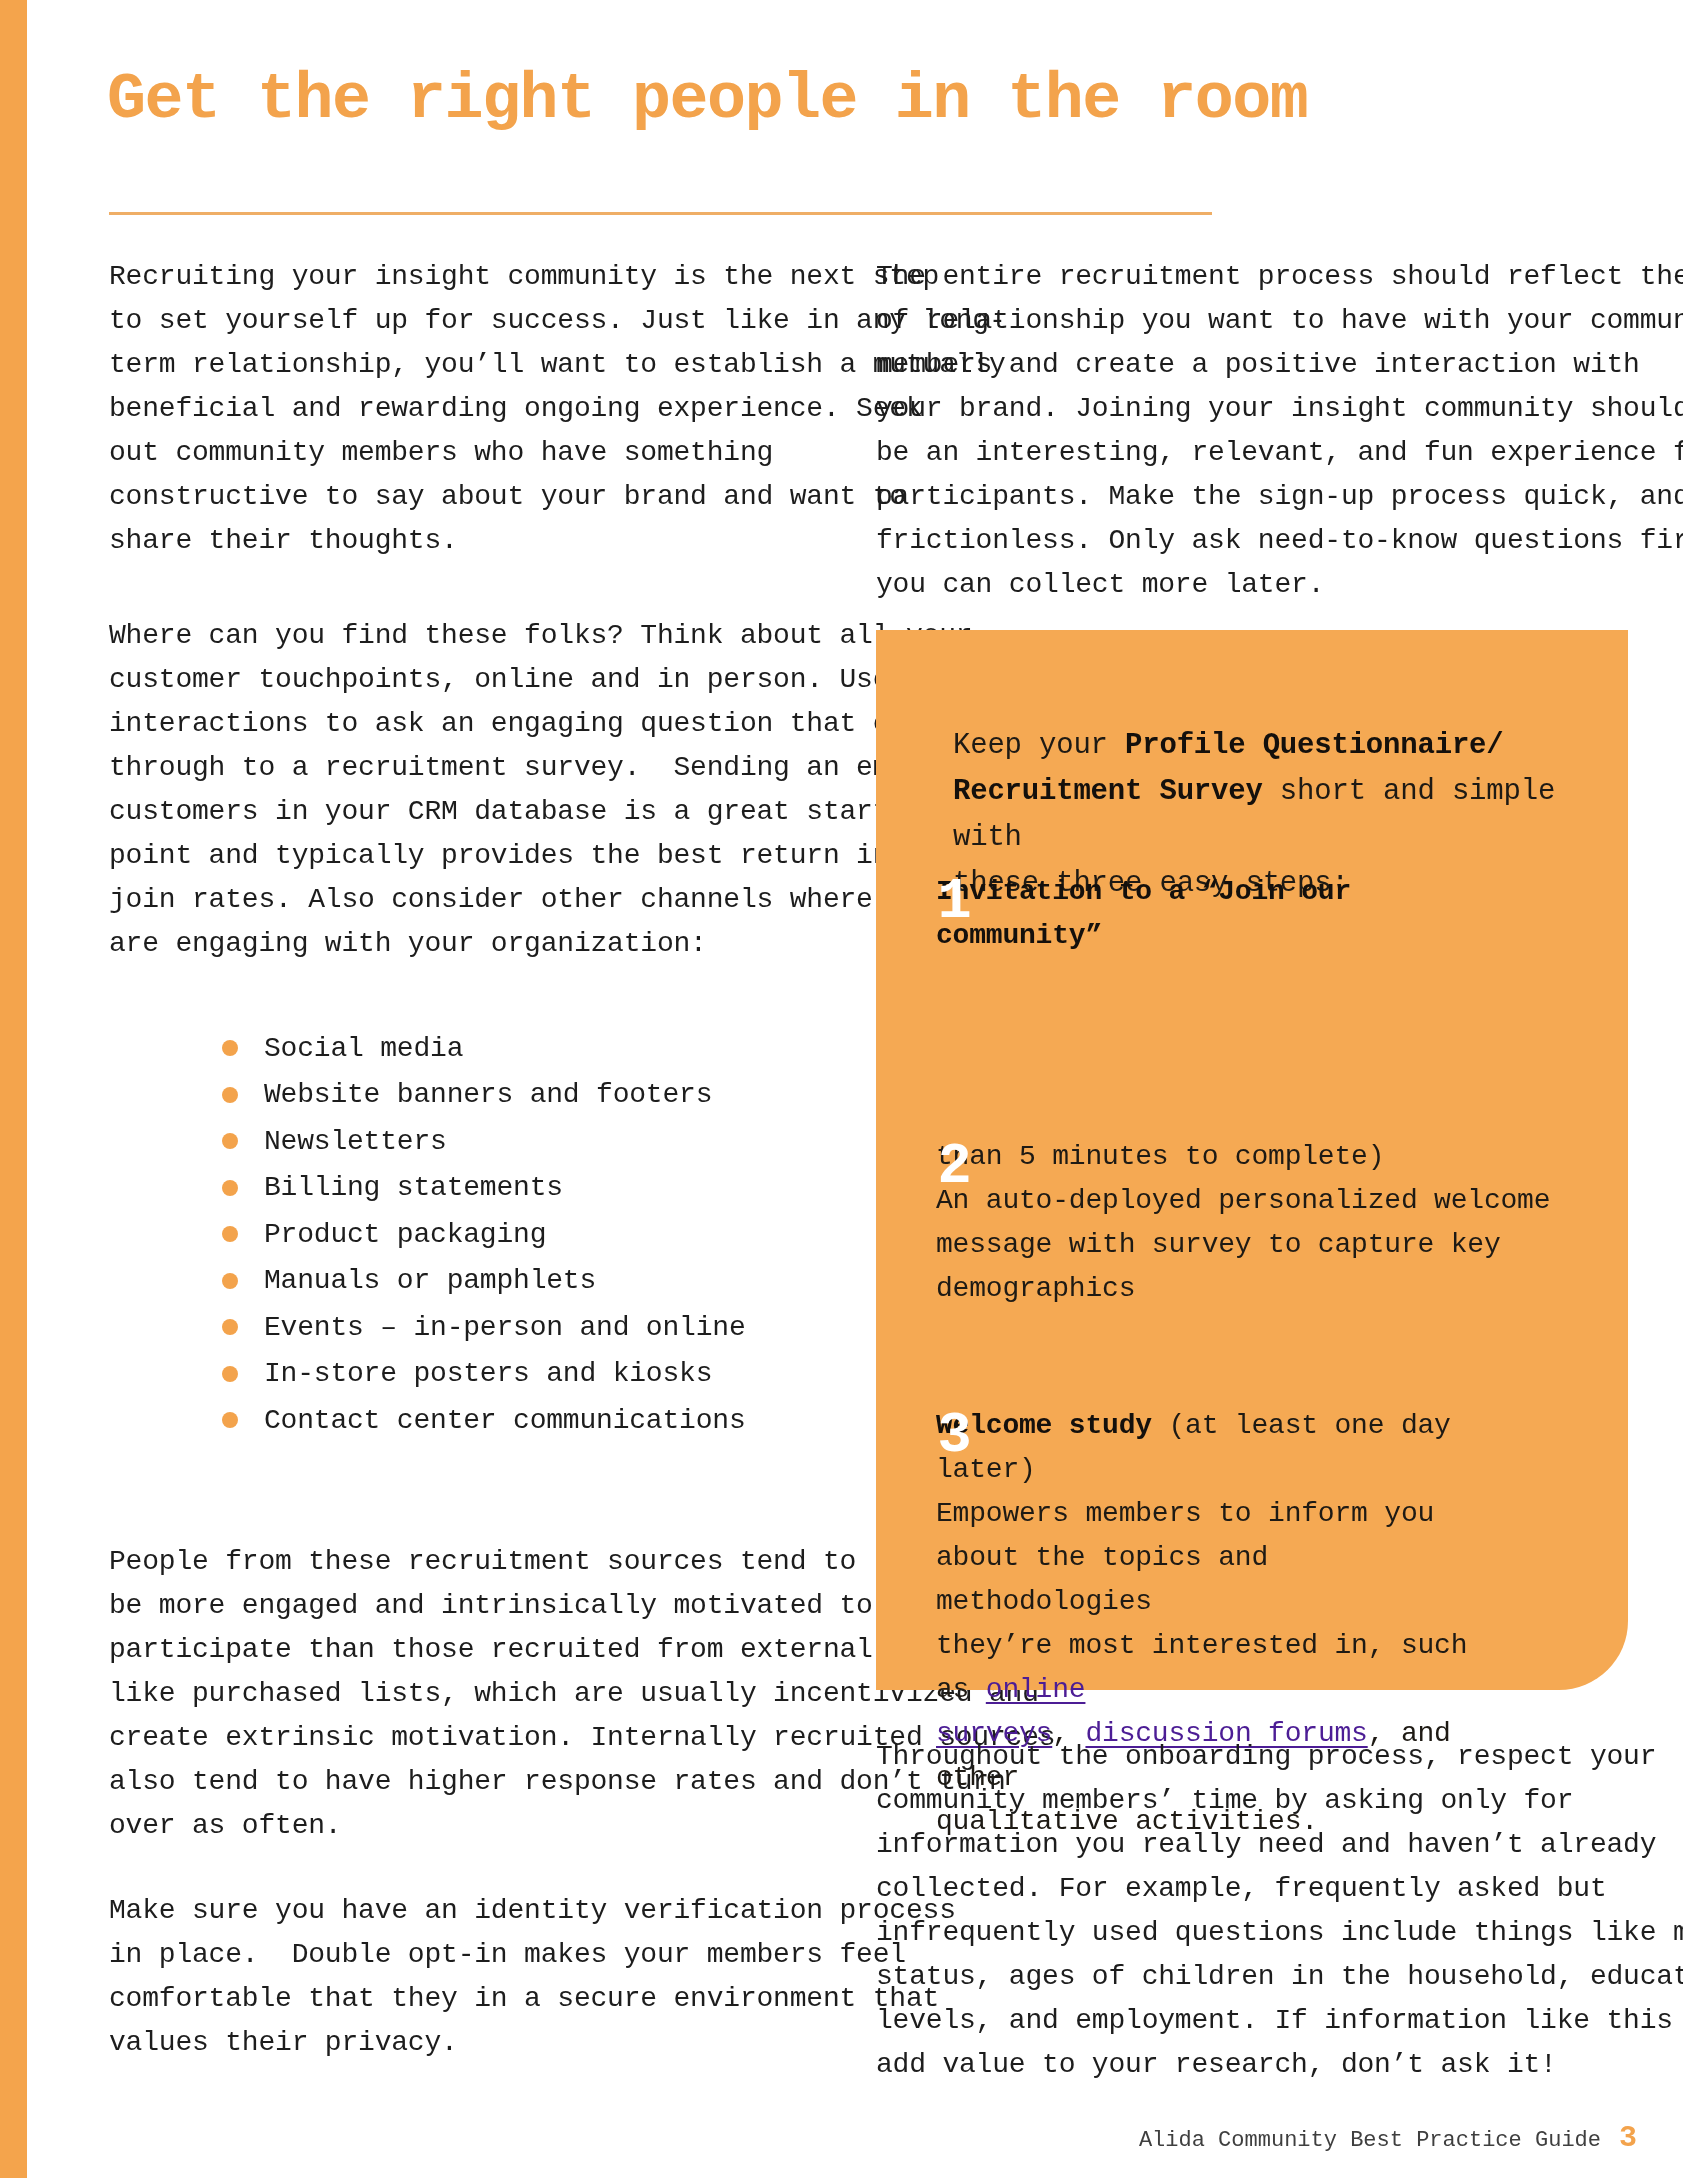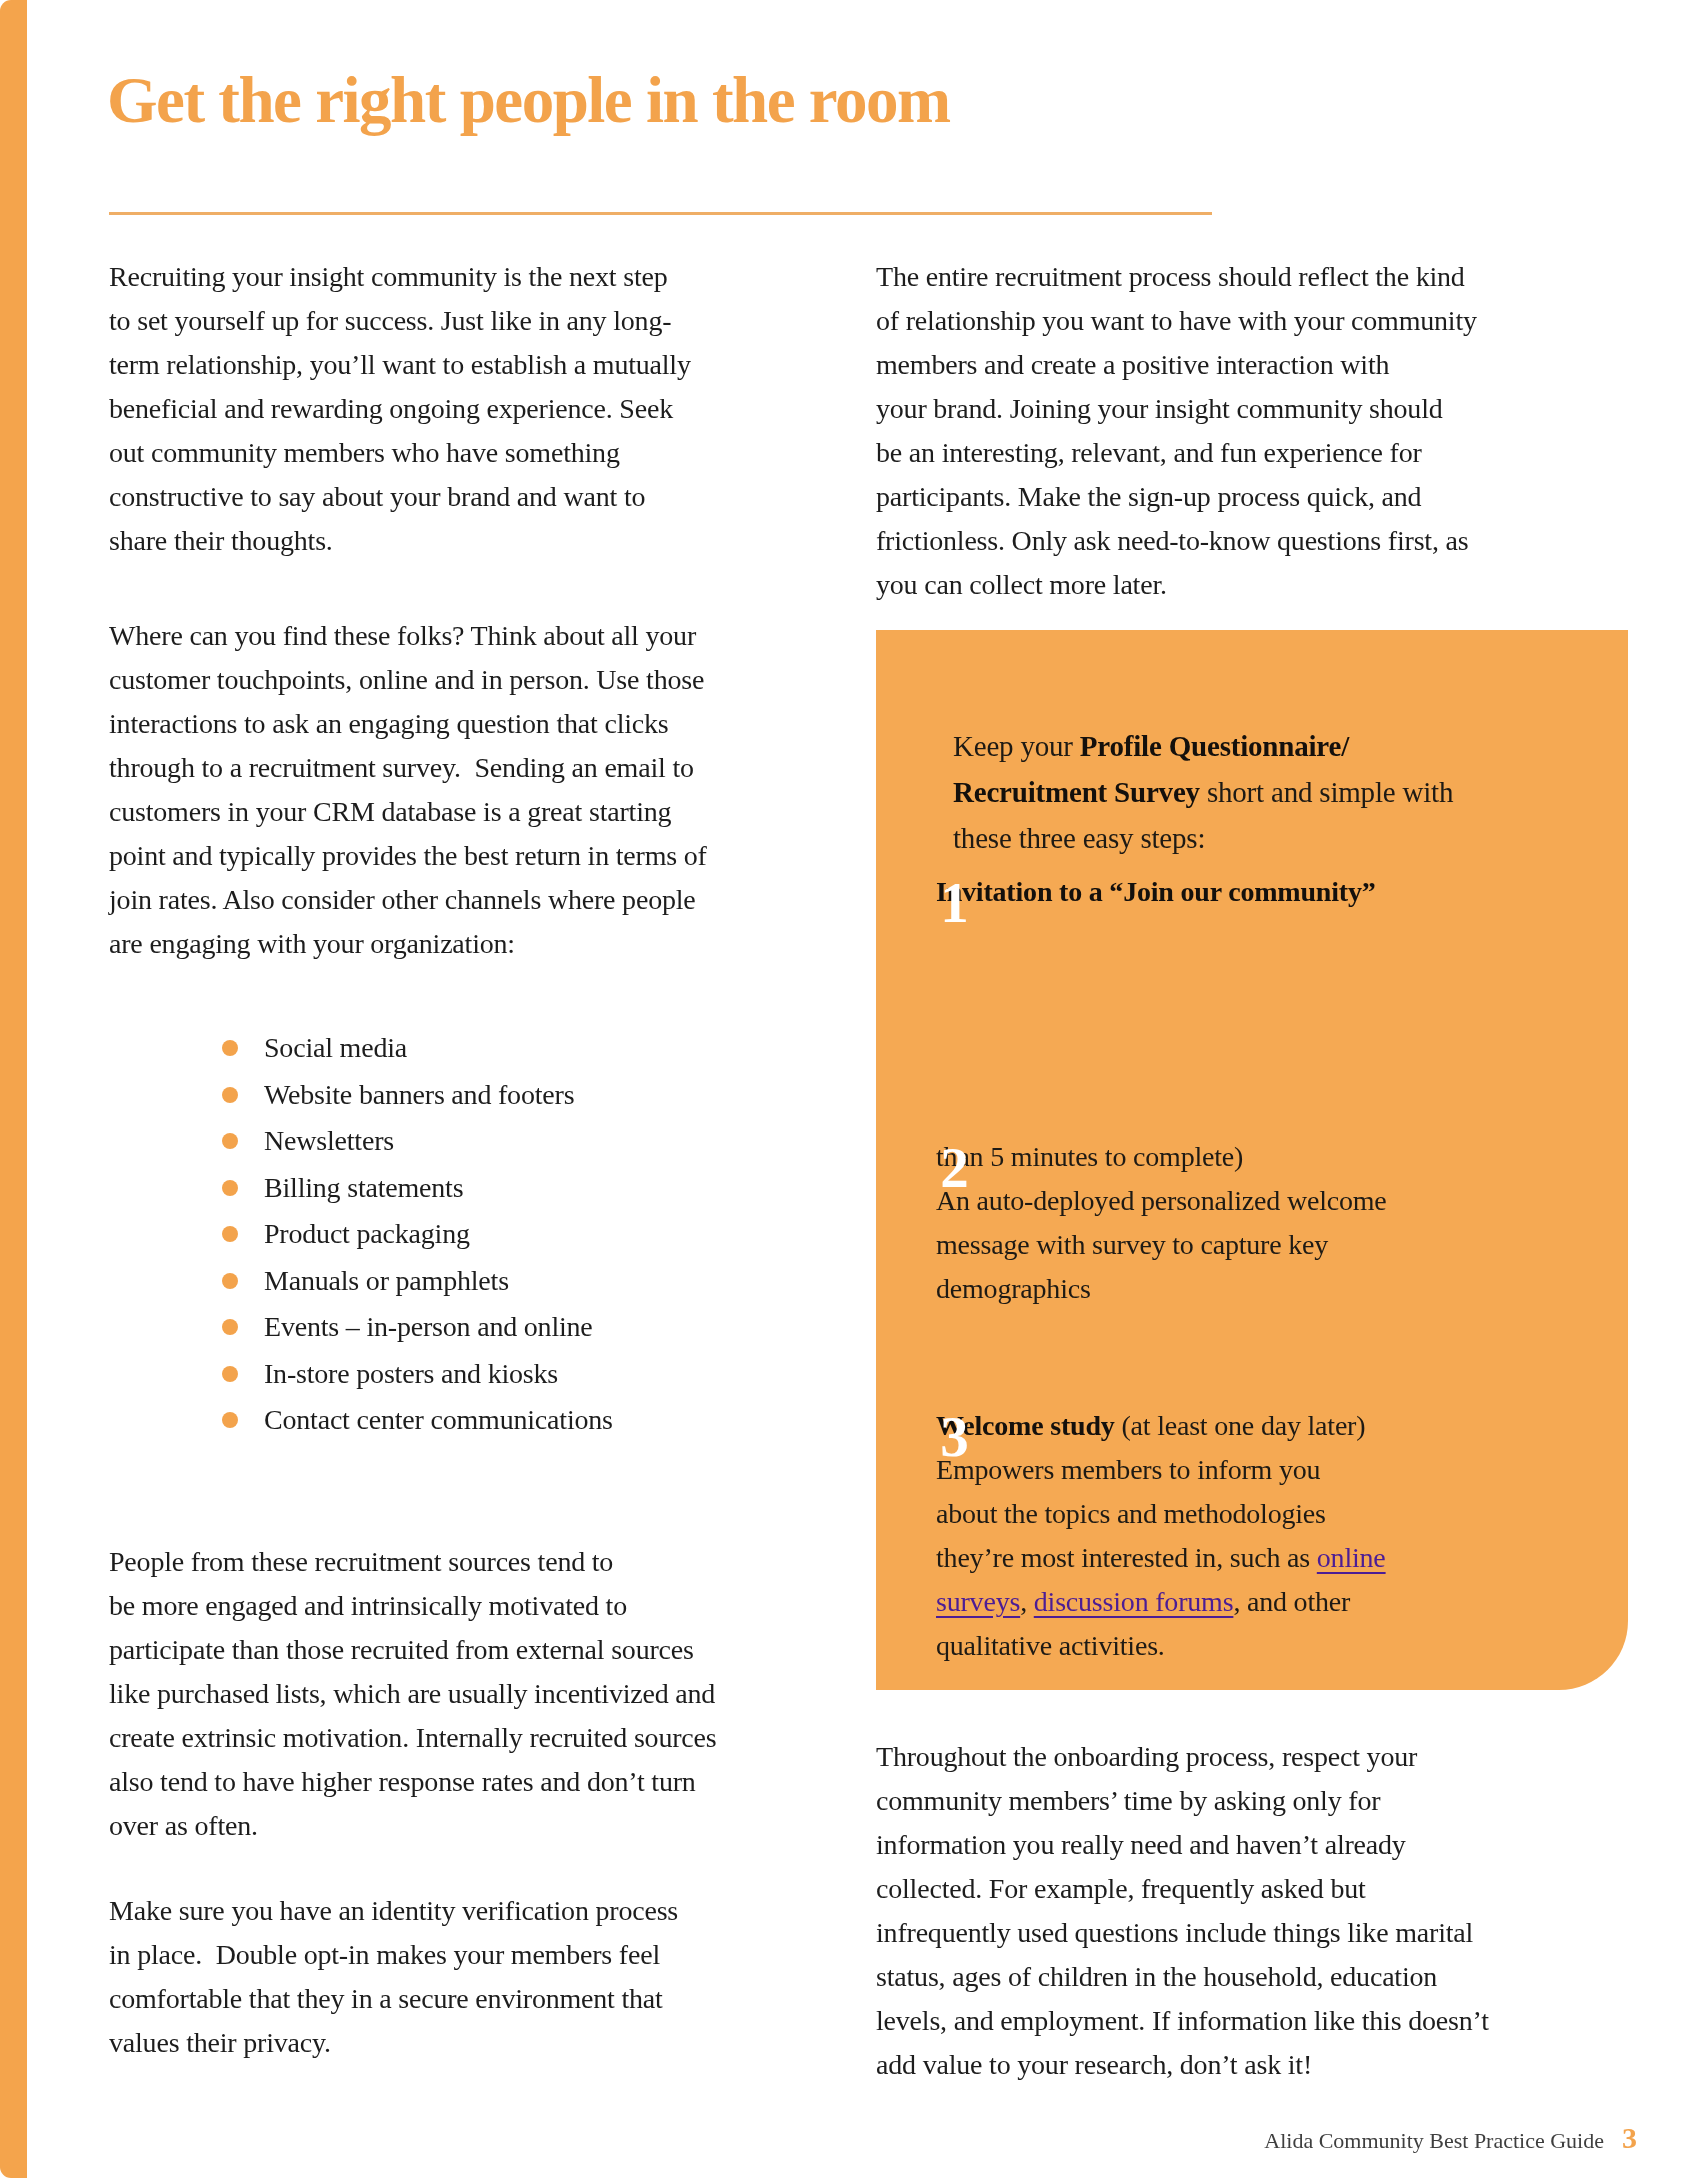--- a/index.html
+++ b/index.html
@@ -1,18 +1,18 @@
 <!DOCTYPE html>
 <html><head>
 <meta charset="utf-8">
 <style>
   html,body{margin:0;padding:0;background:#ffffff;}
   .page{
     position:relative;width:1683px;height:2178px;background:#ffffff;overflow:hidden;
-    font-family:Liberation Serif, serif;color:#1d1d1d;border-radius:11px;
+    font-family:Liberation Mono, monospace;color:#1d1d1d;
   }
   .edge-bar{position:absolute;left:0;top:0;width:27px;height:2178px;background:#f4a44c;}
   .page-title{
     position:absolute;left:107px;top:63px;margin:0;
     font-size:65px;font-weight:700;letter-spacing:-1.5px;color:#f3a34c;white-space:pre;
   }
   .title-rule{position:absolute;left:109px;top:212px;width:1103px;height:3px;background:#efae66;}
   .para{
     position:absolute;font-size:28px;line-height:44px;letter-spacing:-0.2px;
     white-space:pre;color:#1d1d1d;

